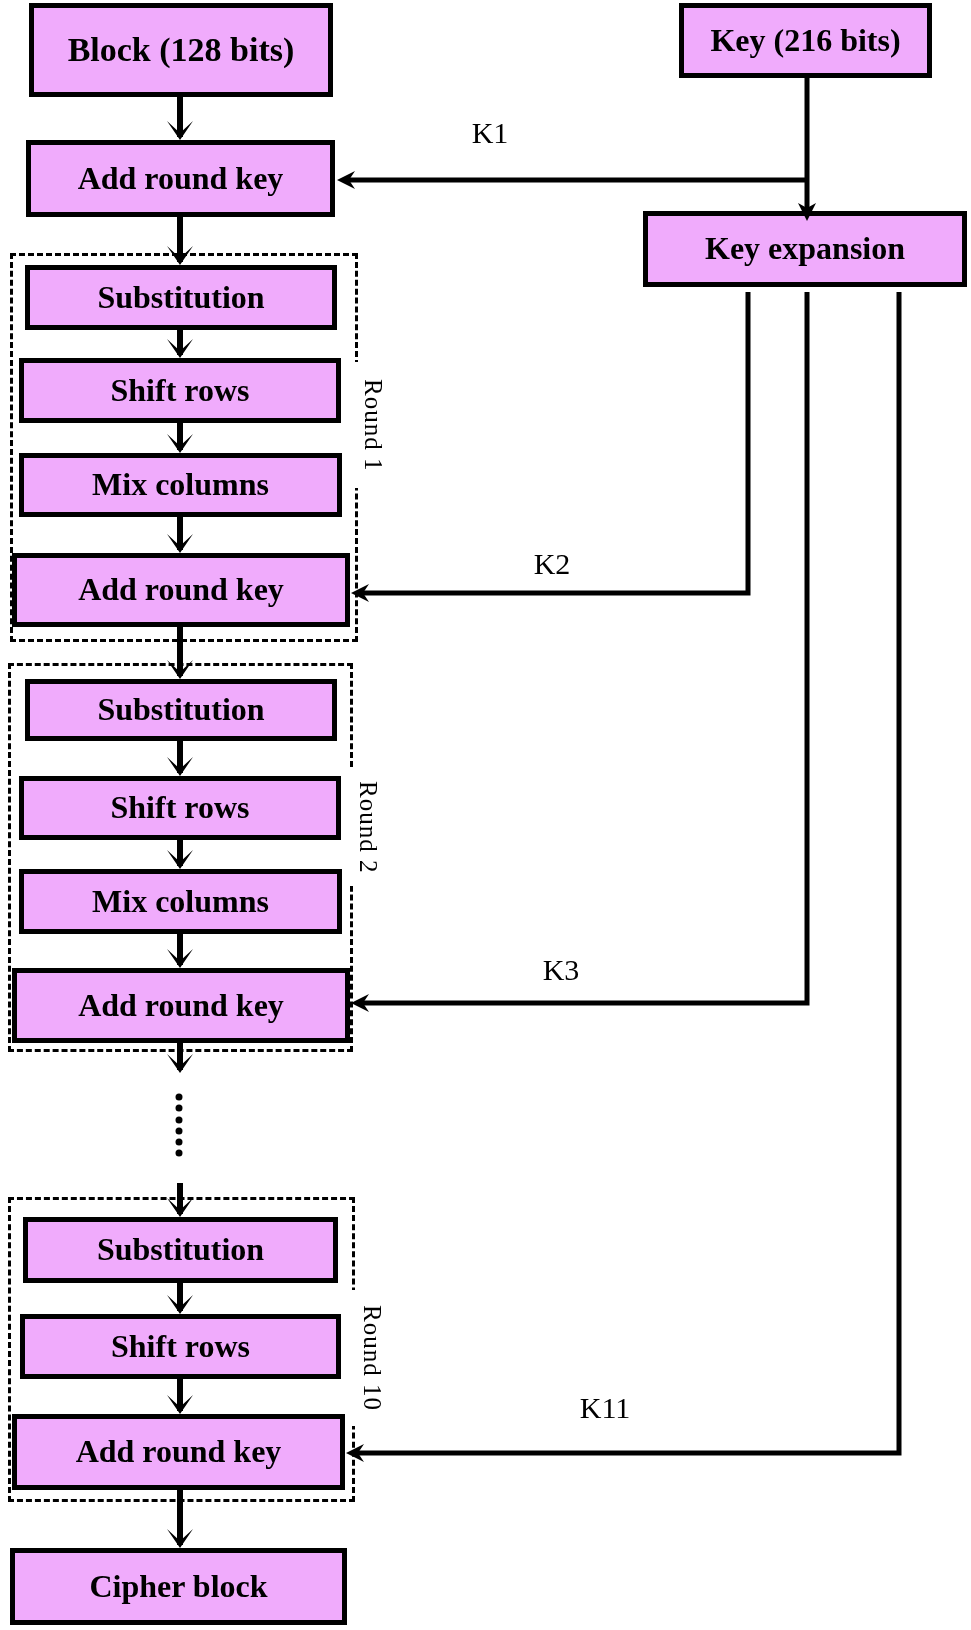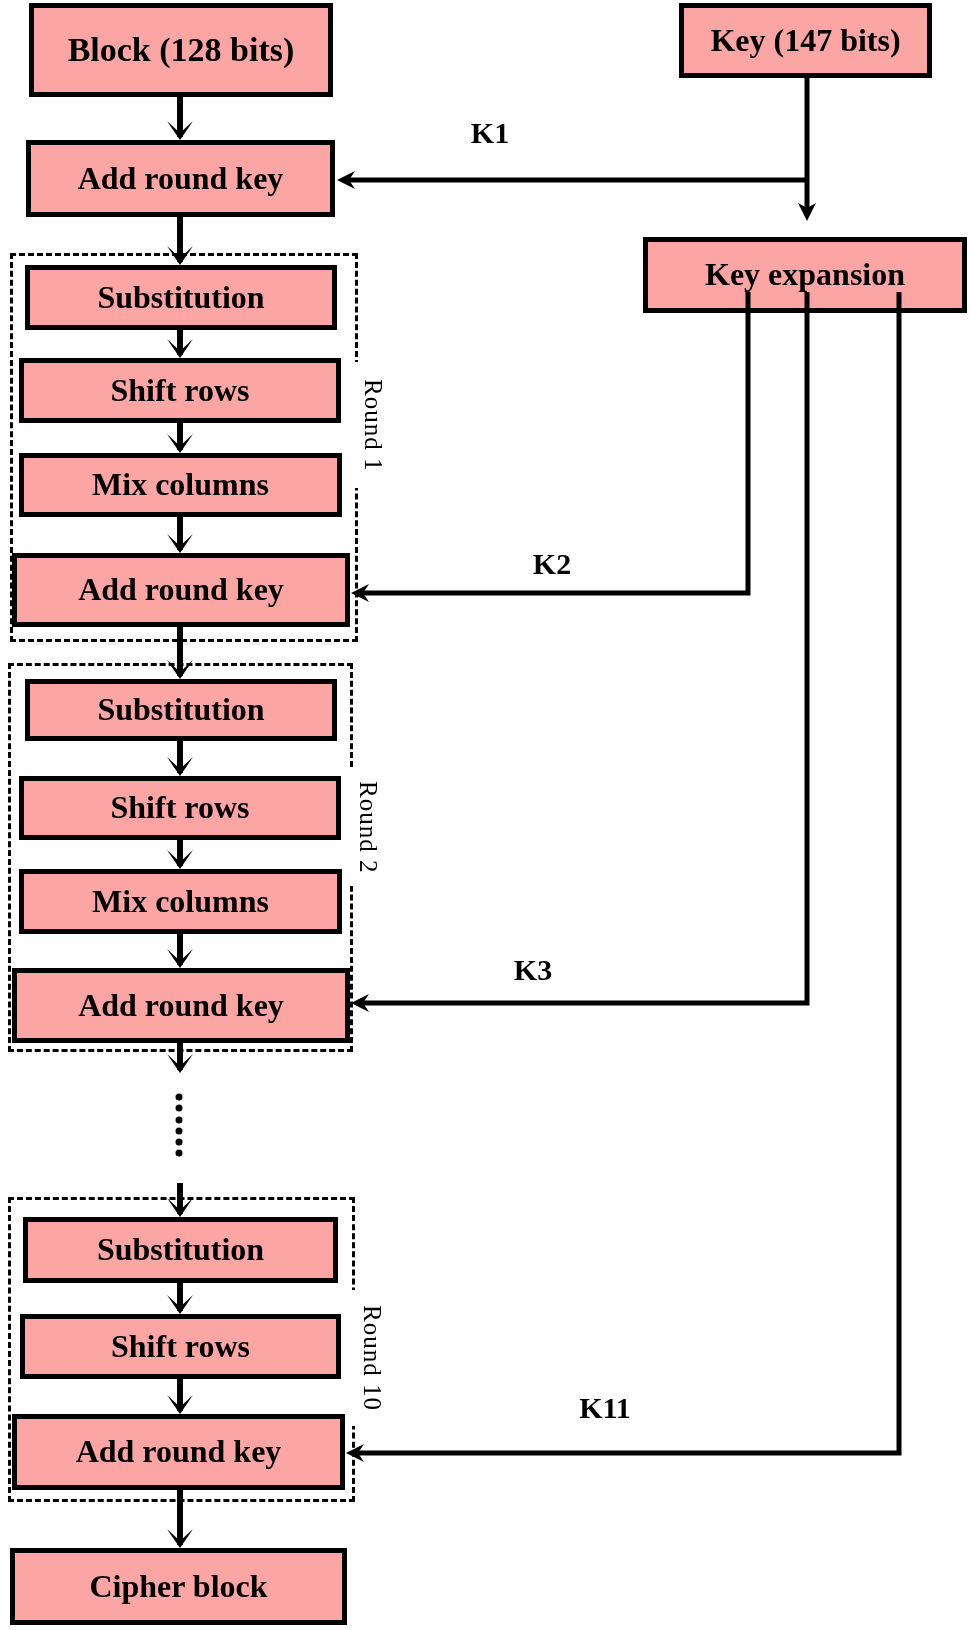--- a/index.html
+++ b/index.html
@@ -1,36 +1,36 @@
 <!DOCTYPE html>
 <html><head>
 <meta charset="utf-8">
 <style>
   html,body{margin:0;padding:0;background:#ffffff;}
   .canvas{
     position:relative;width:971px;height:1630px;background:#ffffff;overflow:hidden;
     font-family:"Liberation Serif","DejaVu Serif",serif;color:#000;
   }
   .box{
-    position:absolute;box-sizing:border-box;border:5px solid #000;background:#fca5a5;
+    position:absolute;box-sizing:border-box;border:5px solid #000;background:#f0abfc;
     display:flex;align-items:center;justify-content:center;text-align:center;
     font-weight:bold;font-size:32px;line-height:1.05;z-index:2;
   }
   .dashed{
     position:absolute;box-sizing:border-box;border:3px dashed #000;background:transparent;
     z-index:1;
   }
   .vlabel{
     position:absolute;background:#fff;z-index:3;
     display:flex;align-items:center;justify-content:center;
     writing-mode:vertical-rl;font-size:25px;font-weight:normal;letter-spacing:1px;
   }
   .klabel{
     position:absolute;z-index:3;display:flex;align-items:center;justify-content:center;
-    font-weight:bold;font-size:30px;
+    font-weight:normal;font-size:30px;
   }
   svg.connectors{position:absolute;left:0;top:0;z-index:4;pointer-events:none;}
   svg.connectors line,svg.connectors polyline{stroke:#000;fill:none;}
   svg.connectors polygon,svg.connectors circle{fill:#000;stroke:none;}
 </style>
 </head>
 <body>
 
 <div class="canvas">
 
@@ -54,26 +54,26 @@
   <div class="box" style="left:19px;top:776px;width:322px;height:64px">Shift rows</div>
   <div class="box" style="left:19px;top:869px;width:323px;height:65px">Mix columns</div>
   <div class="box" style="left:12px;top:968px;width:338px;height:75px">Add round key</div>
 
   <div class="box" style="left:23px;top:1217px;width:315px;height:66px">Substitution</div>
   <div class="box" style="left:20px;top:1314px;width:321px;height:65px">Shift rows</div>
   <div class="box" style="left:12px;top:1414px;width:333px;height:76px">Add round key</div>
 
   <div class="box" style="left:10px;top:1548px;width:337px;height:77px">Cipher block</div>
 
-  <div class="box" style="left:679px;top:3px;width:253px;height:75px">Key (147 bits)</div>
-  <div class="box" style="left:643px;top:237px;width:324px;height:76px">Key expansion</div>
+  <div class="box" style="left:679px;top:3px;width:253px;height:75px">Key (216 bits)</div>
+  <div class="box" style="left:643px;top:211px;width:324px;height:76px">Key expansion</div>
 
   <div class="klabel" style="left:455px;top:113px;width:70px;height:40px">K1</div>
   <div class="klabel" style="left:517px;top:544px;width:70px;height:40px">K2</div>
-  <div class="klabel" style="left:498px;top:950px;width:70px;height:40px">K3</div>
+  <div class="klabel" style="left:526px;top:950px;width:70px;height:40px">K3</div>
   <div class="klabel" style="left:560px;top:1388px;width:90px;height:40px">K11</div>
 
   <svg class="connectors" width="971" height="1630" viewBox="0 0 971 1630">
 
     <g>
       <line x1="180" y1="97" x2="180" y2="137" stroke-width="6"></line>
       <polygon points="167,121 180,140 193,121 180,133"></polygon>
     </g>
     <g>
       <line x1="180" y1="217" x2="180" y2="262" stroke-width="6"></line>

